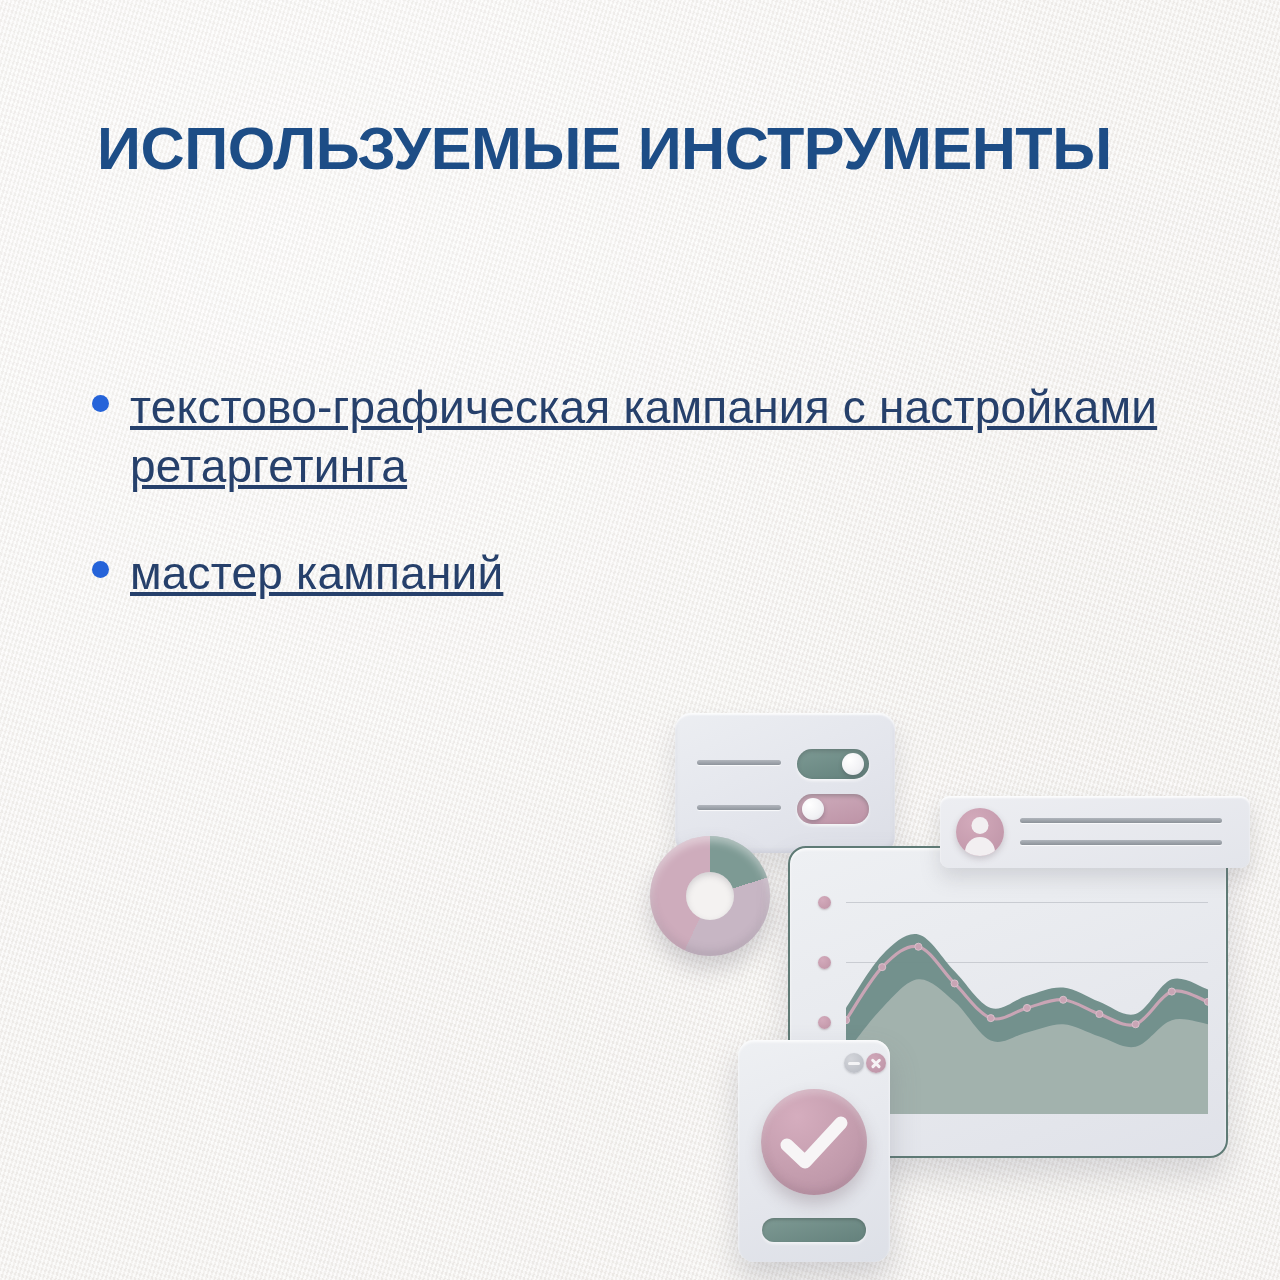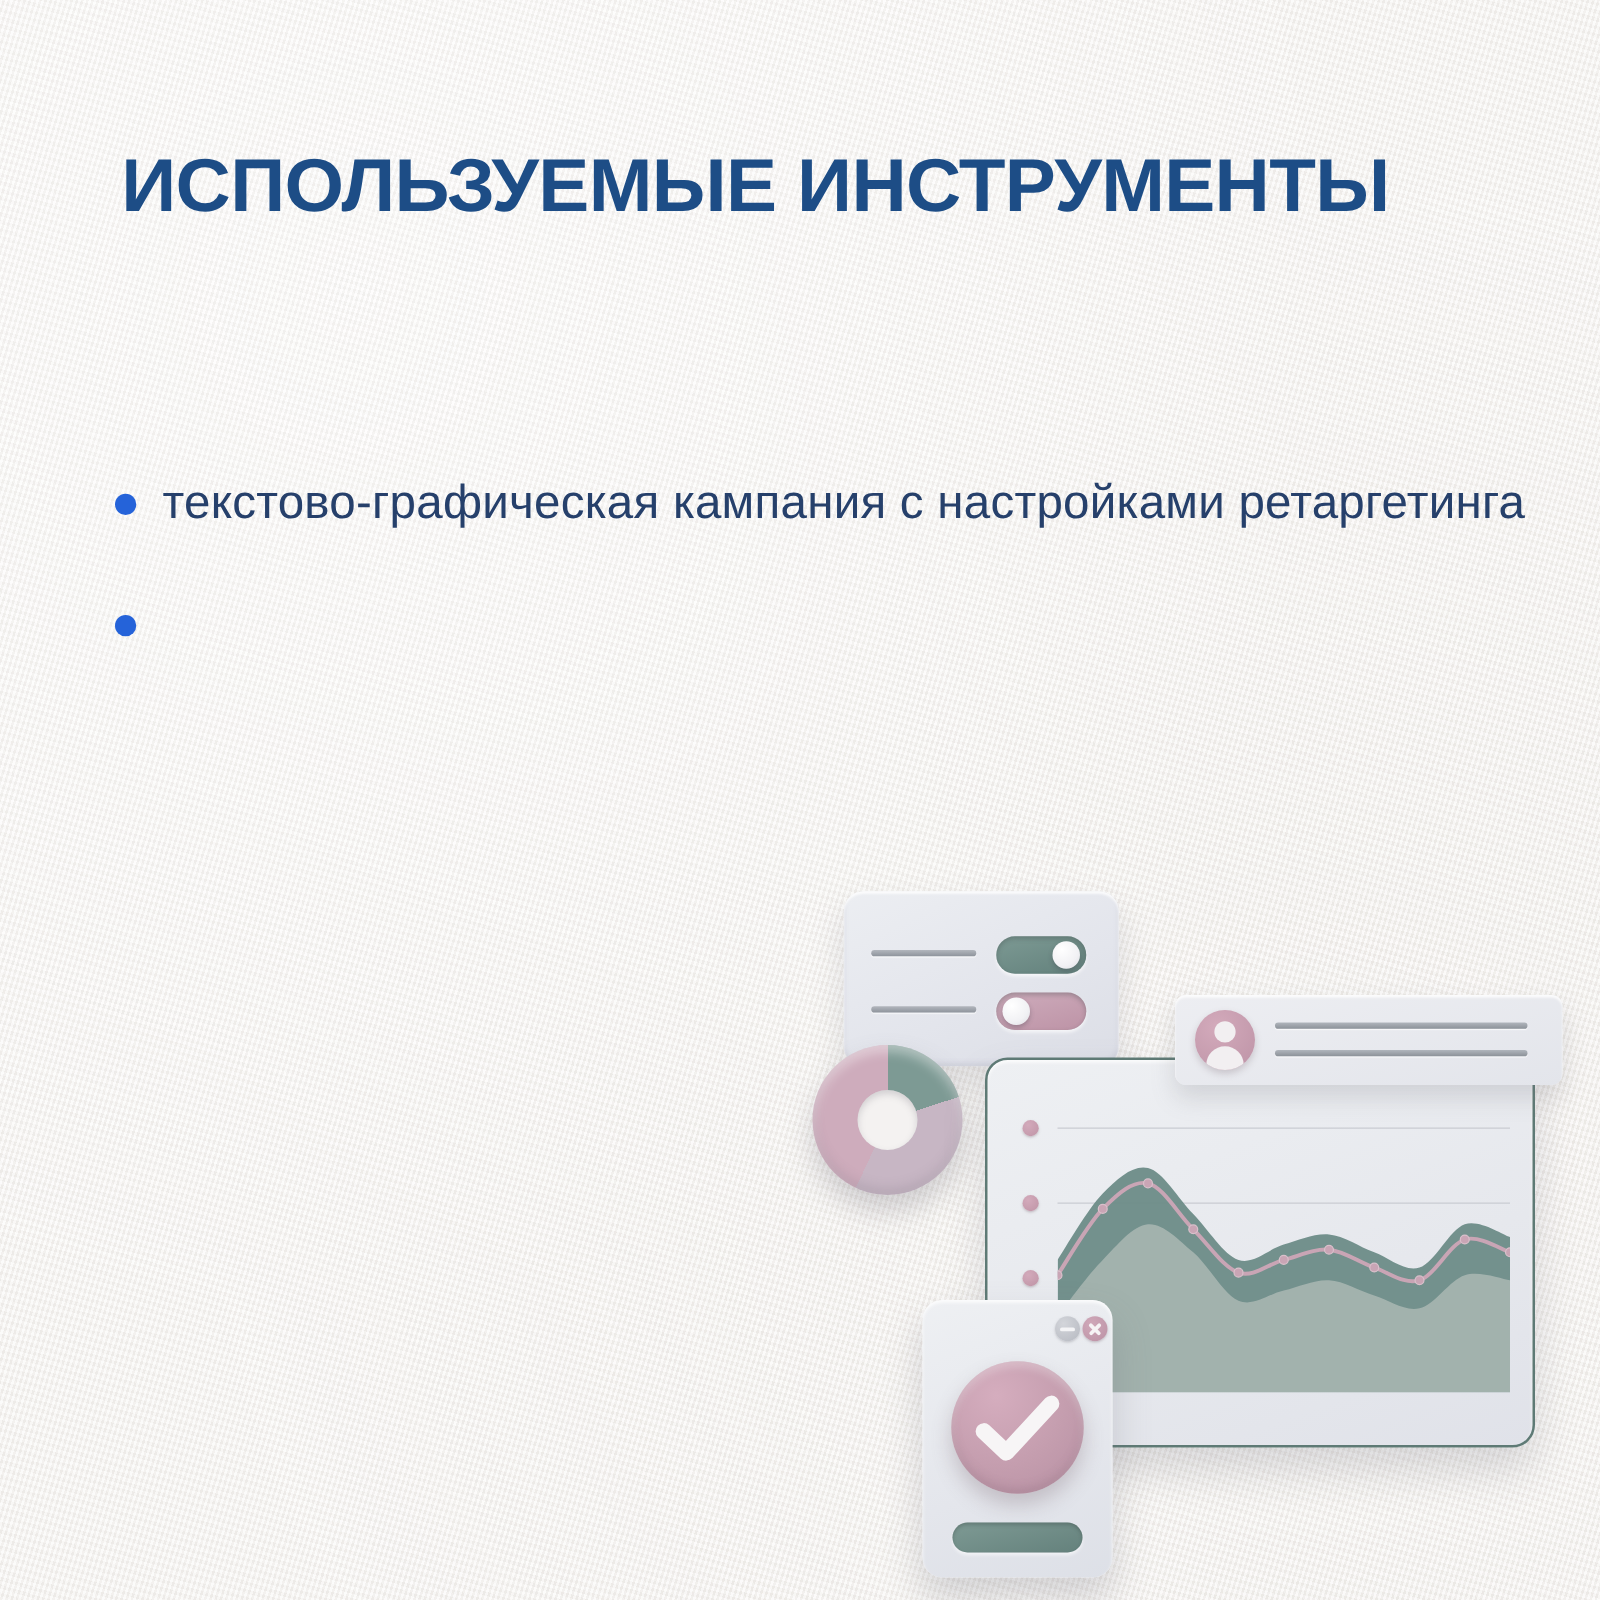--- a/index.html
+++ b/index.html
@@ -48,25 +48,26 @@
   .bullet-list {
     position:absolute;
     left:88px; top:378px;
     width:1150px;
     list-style:none;
   }
   .bullet-item {
     position:relative;
     padding-left:42px;
     margin-bottom:48px;
-    font-size:38px;
+    font-size:46px;
     line-height:1.28;
     color:#26406b;
     font-weight:400;
     letter-spacing:.2px;
+    text-decoration:underline;
   }
   .bullet-item:last-child { margin-bottom:0; }
   .bullet-dot {
     position:absolute;
     left:4px; top:17px;
     width:17px; height:17px;
     border-radius:50%;
     background:#2563d9;
   }
 
@@ -322,20 +323,21 @@
 
 <h1 class="page-title">ИСПОЛЬЗУЕМЫЕ ИНСТРУМЕНТЫ</h1>
 
 <ul class="bullet-list">
   <li class="bullet-item">
     <span class="bullet-dot"></span>
     <span>текстово-графическая кампания с настройками ретаргетинга</span>
   </li>
   <li class="bullet-item">
     <span class="bullet-dot"></span>
+    <span>мастер кампаний</span>
   </li>
 </ul>
 
 <div class="illustration">
 
   <div class="settings-card">
     <span class="setting-line l1"></span>
     <span class="setting-line l2"></span>
     <div class="toggle on">
       <span class="toggle-knob"></span>

